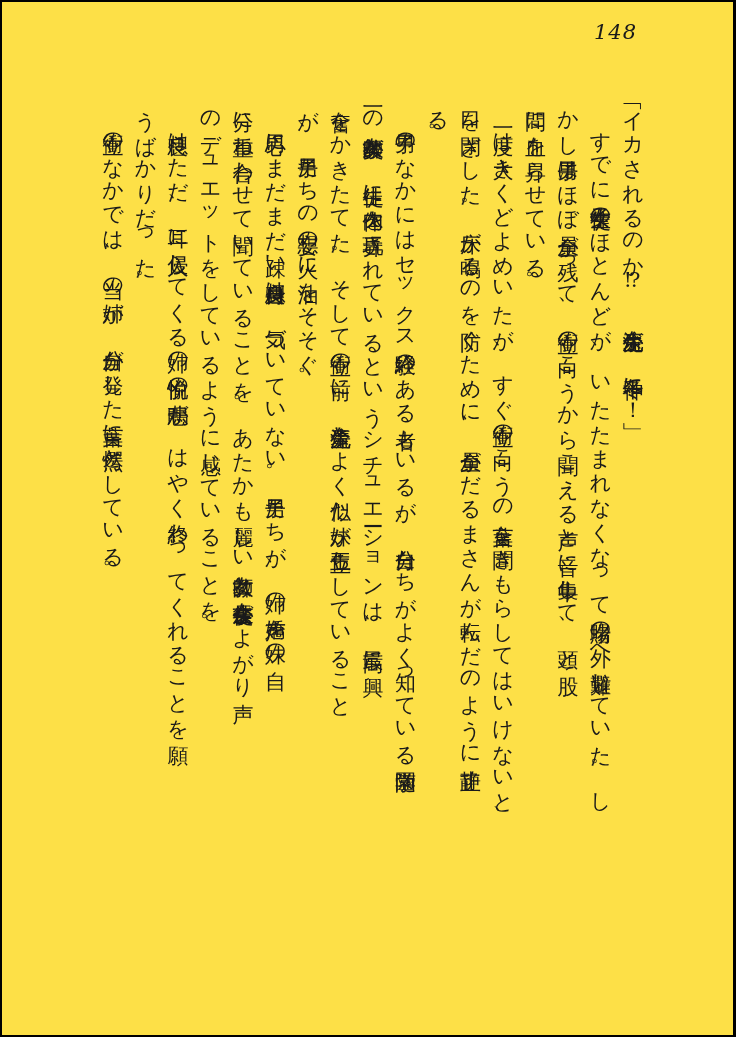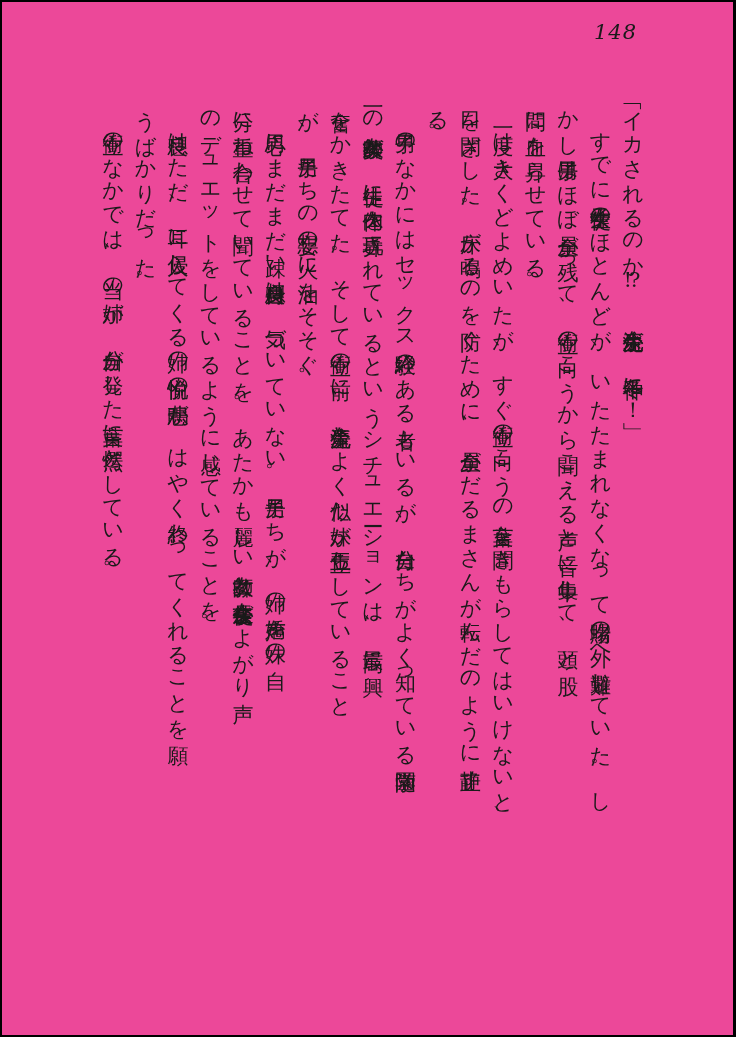--- a/index.html
+++ b/index.html
@@ -5,21 +5,21 @@
   html, body {
     margin: 0;
     padding: 0;
     background: #e8e8e8;
   }
   .book-page {
     position: relative;
     width: 736px;
     height: 1037px;
     box-sizing: border-box;
-    background: #ec4899;
+    background: #fde047;
     border: 2px solid #000;
     border-right-width: 3px;
     overflow: hidden;
     font-family: "DejaVu Serif", "Liberation Serif", serif;
     color: #1a1a1a;
   }
   .page-number {
     position: absolute;
     top: 18px;
     left: 592px;

